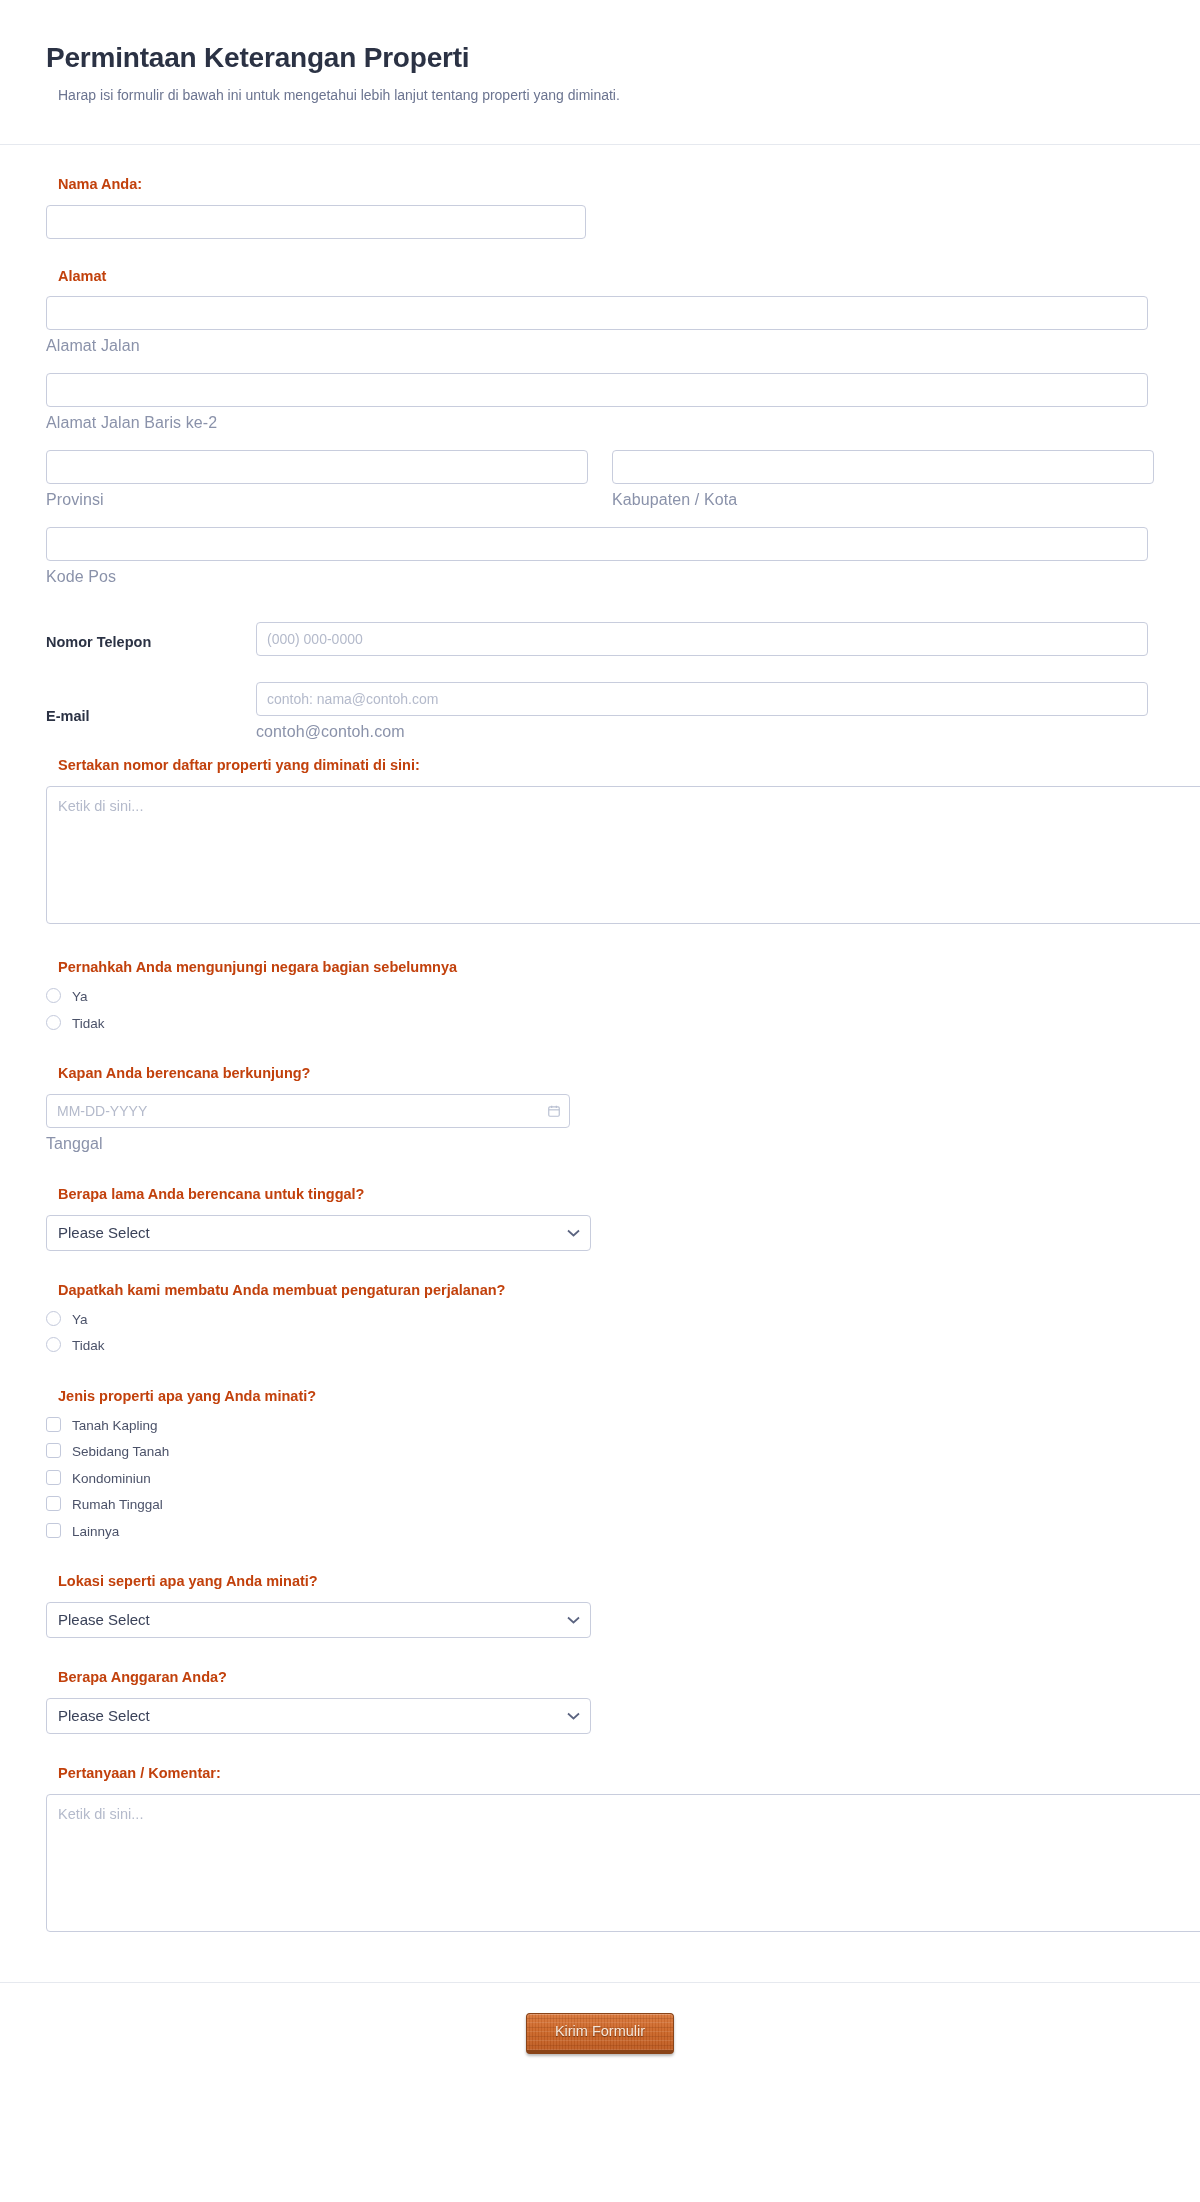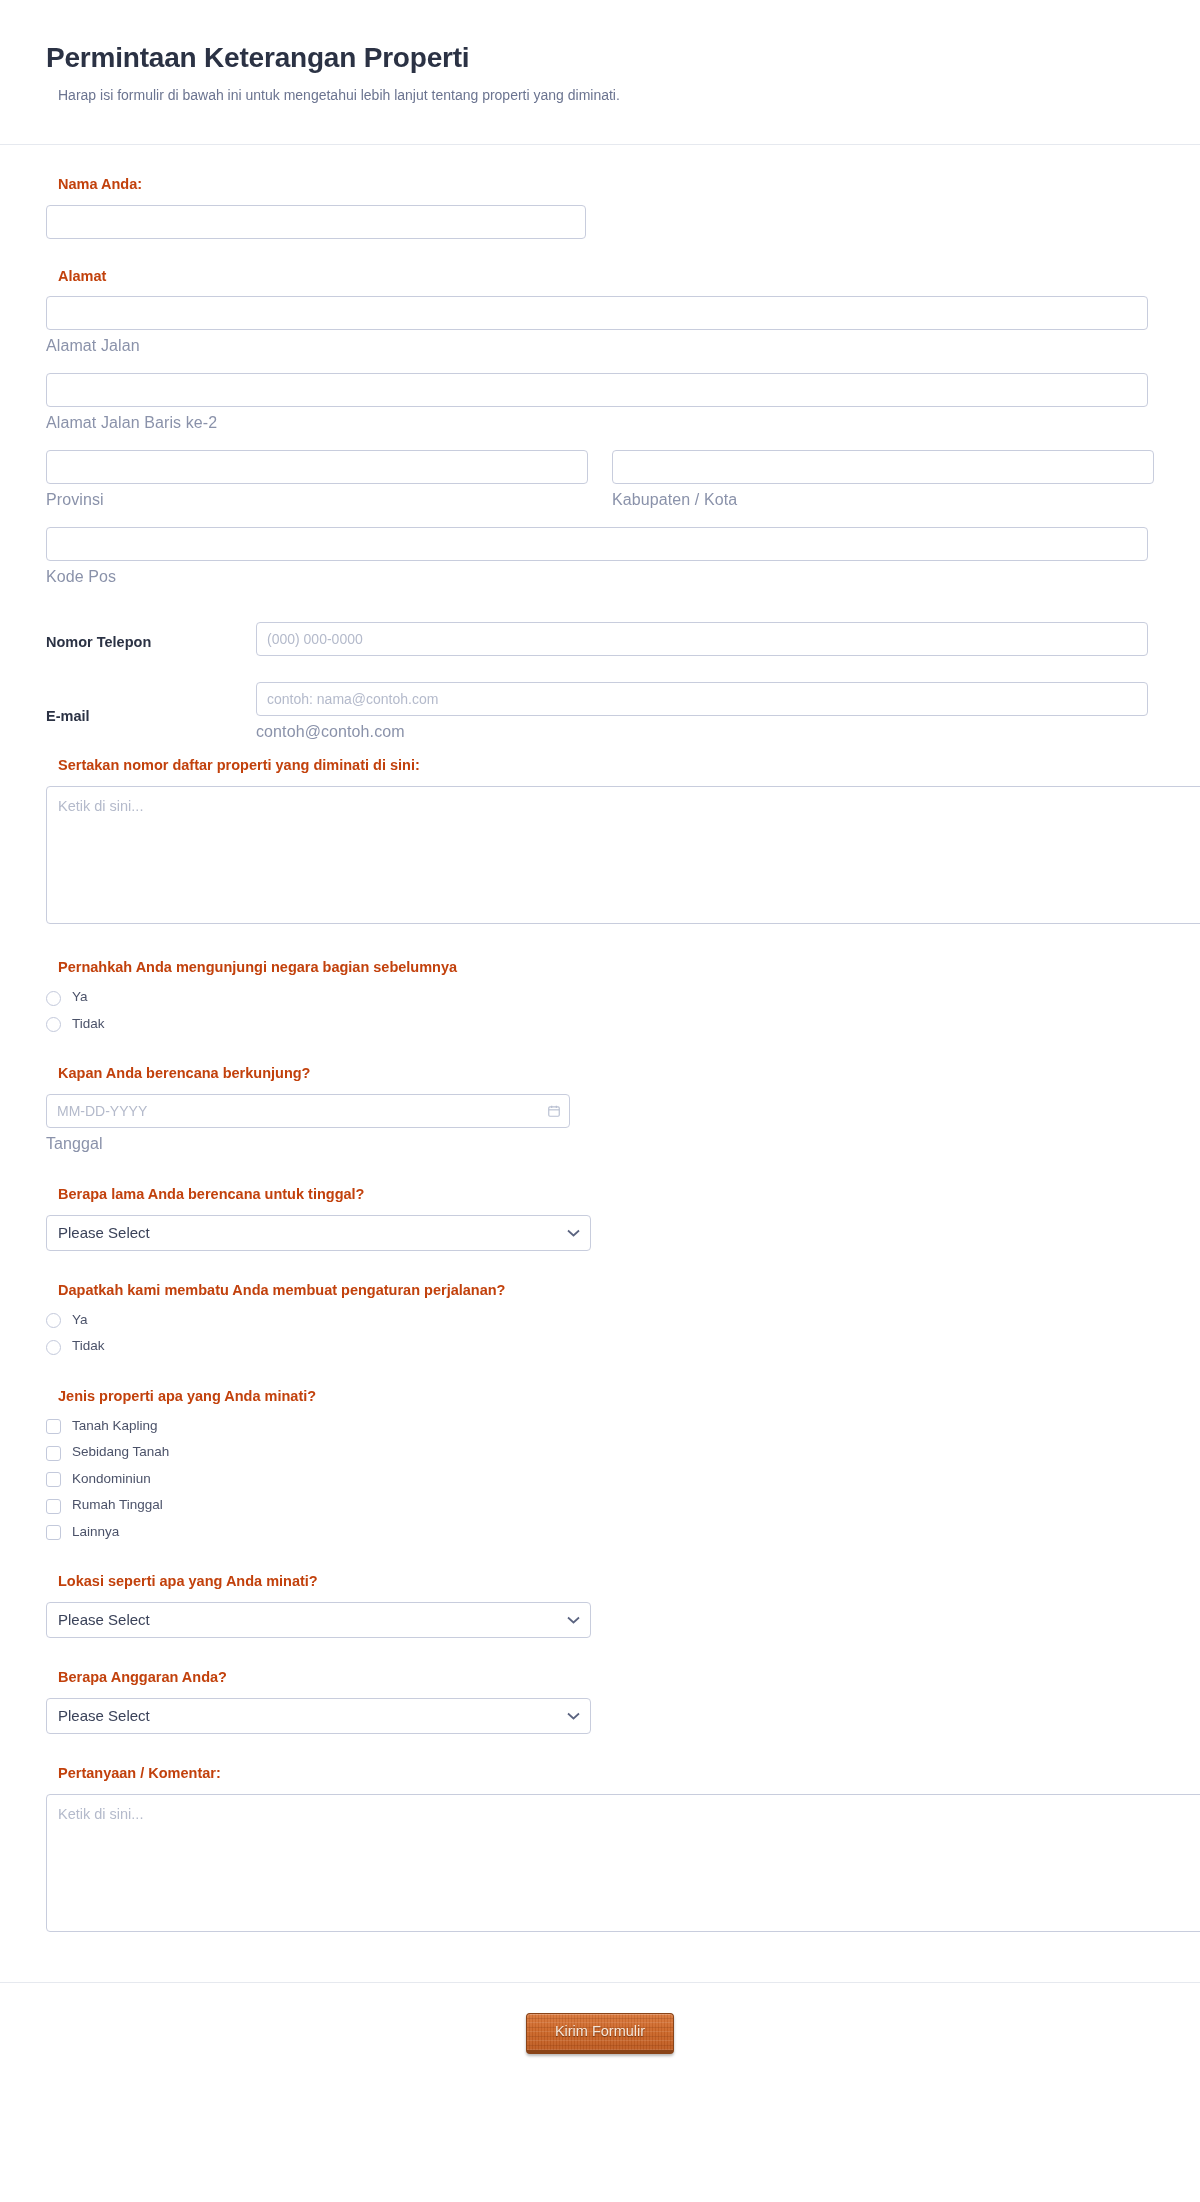--- a/index.html
+++ b/index.html
@@ -115,21 +115,21 @@
     font-weight: bold;
     color: #2b3244;
     padding-top: 8px;
     line-height: 1.3;
   }
   .inline-field { flex: 1; }
 
   
   .opt-row {
     display: flex;
-    align-items: flex-end;
+    align-items: flex-start;
     margin-top: 9px;
   }
   .radio-dot {
     width: 15px; height: 15px;
     border: 1px solid #c3c9db;
     border-radius: 50%;
     background: #fff;
     flex: none;
     margin-right: 11px;
   }

